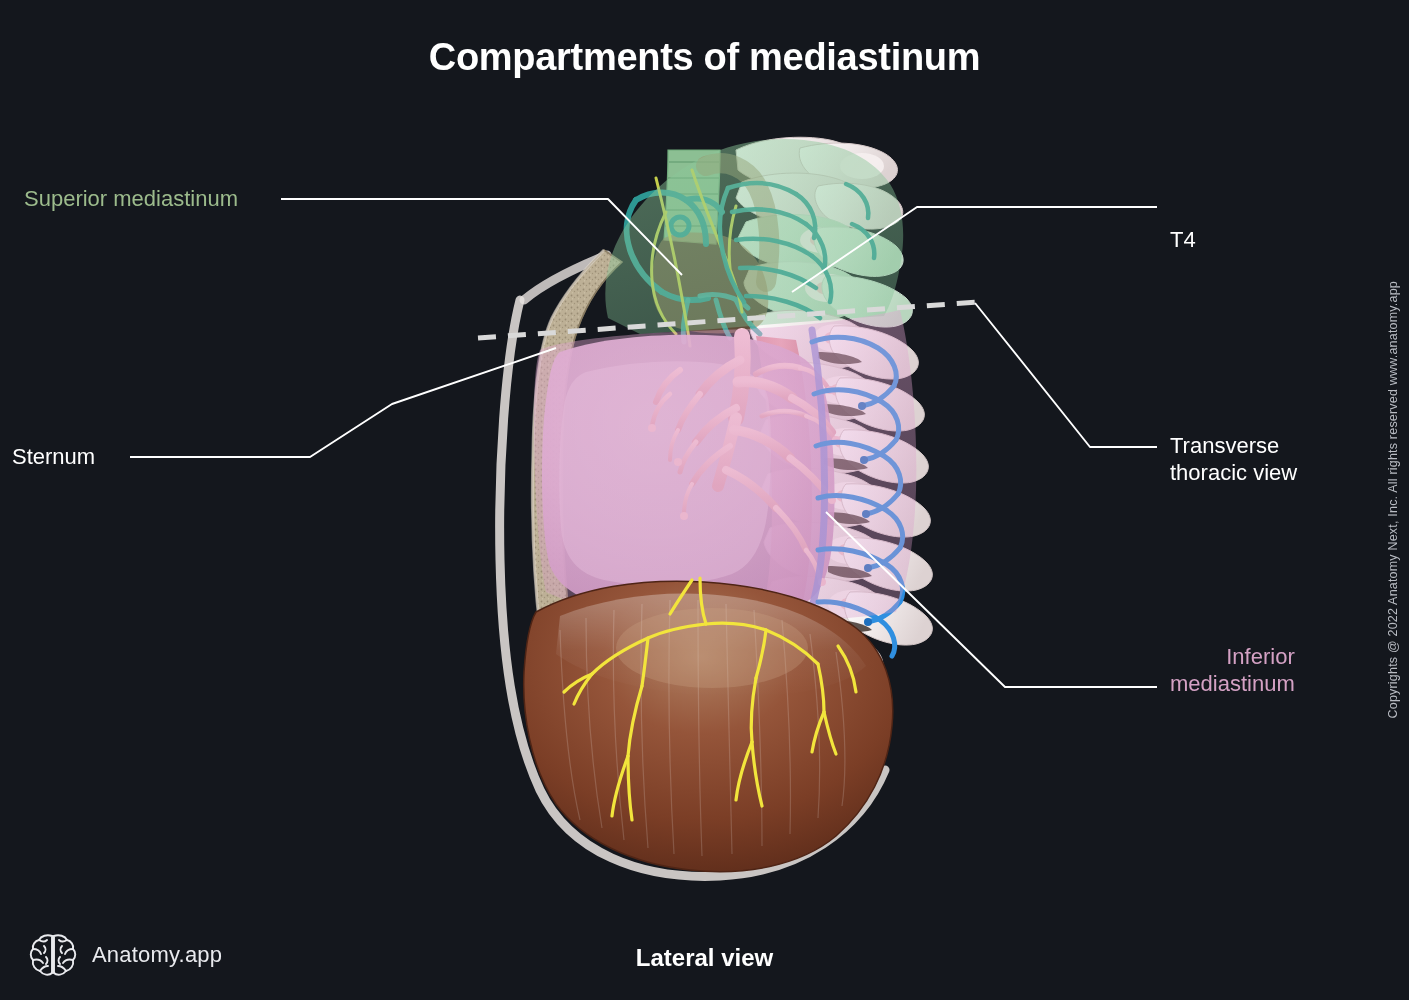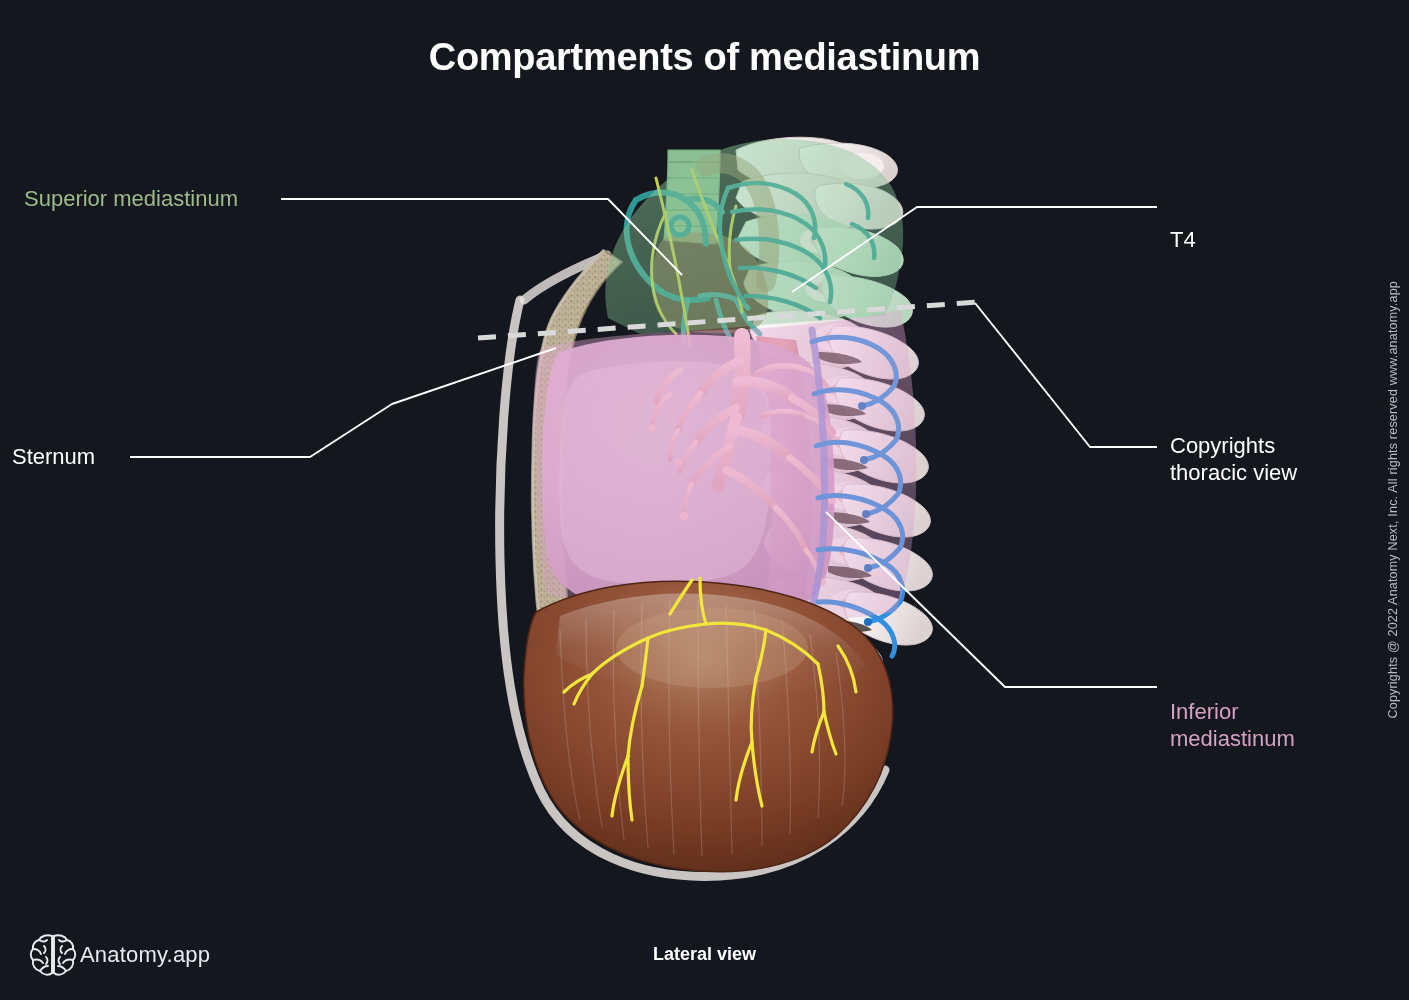--- a/index.html
+++ b/index.html
@@ -9,42 +9,42 @@
     font-family:"Liberation Sans", sans-serif;
     color:#ffffff;
     -webkit-font-smoothing:antialiased;
   }
   #page-title {
     position:absolute; top:36px; left:0; width:1409px; text-align:center;
     font-size:38px; font-weight:bold; letter-spacing:-0.3px; color:#ffffff;
   }
   #view-caption {
     position:absolute; top:944px; left:0; width:1409px; text-align:center;
-    font-size:18px; font-weight:bold; color:#ffffff;
+    font-size:24px; font-weight:bold; color:#ffffff;
   }
   #illustration { position:absolute; top:0; left:0; width:1409px; height:1000px; }
   .lbl { position:absolute; font-size:22px; line-height:27px; font-weight:500; white-space:nowrap; }
   .lbl-white { color:#ffffff; }
   .lbl-green { color:#9cbb8c; }
   .lbl-pink  { color:#d4a1c4; }
   .lbl-r { text-align:left; }
   #lbl-superior { left:24px; top:185px;text-align:right; }
   #lbl-sternum  { left:12px; top:443px; }
   #lbl-t4       { left:1170px; top:195px;margin-top:31px; }
   #lbl-ttp      { left:1170px; top:432px; }
-  #lbl-inferior { left:1170px; top:698px; }
+  #lbl-inferior { left:1170px; top:643px;text-align:right; }
   #copyright {
     position:absolute; right:-4px; top:0; height:1000px; width:40px;
     display:flex; align-items:center; justify-content:center;
   }
   #copyright span {
     writing-mode:vertical-rl; transform:rotate(180deg);
     font-size:12.5px; color:#b9bcc3; letter-spacing:0.2px; white-space:nowrap;
   }
-  #brand { position:absolute; left:28px; top:930px; display:flex; align-items:center; gap:2px; }
+  #brand { position:absolute; left:28px; top:930px; display:flex; align-items:center; gap:14px; }
   #brand-name { font-size:22px; color:#e9eaee; letter-spacing:0.2px; }
 </style>
 </head>
 <body>
 
 <div id="page-title">Compartments of mediastinum</div>
 
 <svg id="illustration" viewBox="0 0 1409 1000" xmlns="http://www.w3.org/2000/svg">
   <defs>
 
@@ -425,21 +425,21 @@
   </g>
 </svg>
 
 <div class="lbl lbl-green" id="lbl-superior">Superior mediastinum</div>
 
 <div class="lbl lbl-white" id="lbl-sternum">Sternum</div>
 
 <div class="lbl lbl-white lbl-r" id="lbl-t4">T4</div>
 
 <div class="lbl lbl-white lbl-r" id="lbl-ttp">
-  <div>Copyrights</div>
+  <div>Transverse</div>
   <div>thoracic view</div>
 </div>
 
 <div class="lbl lbl-pink lbl-r" id="lbl-inferior">
   <div>Inferior</div>
   <div>mediastinum</div>
 </div>
 
 <div id="view-caption">Lateral view</div>
 

